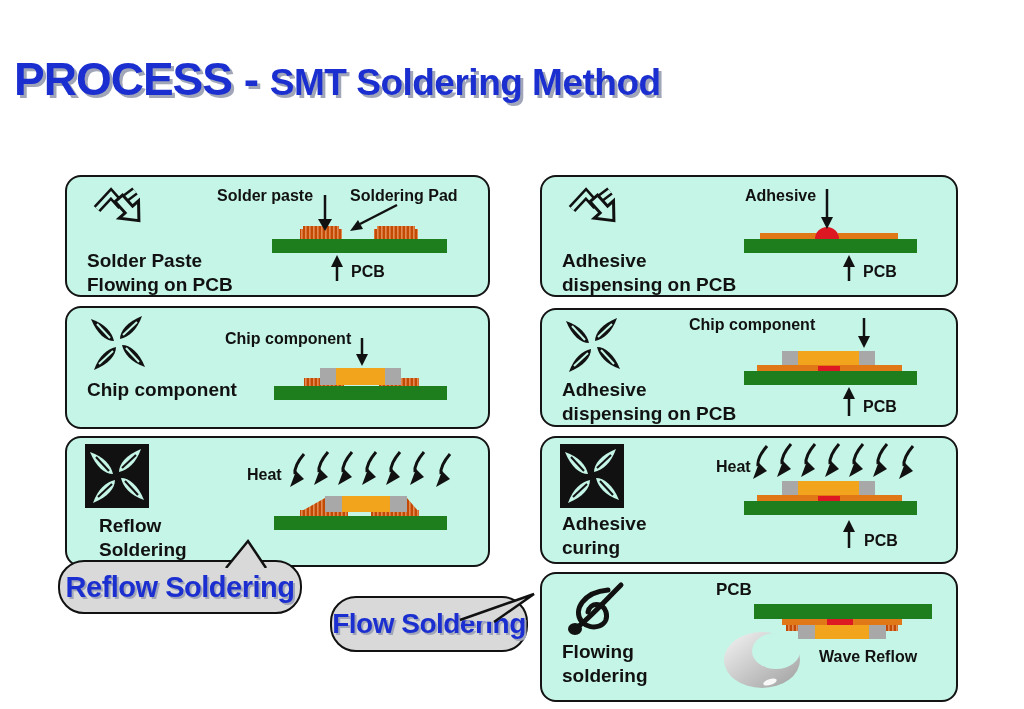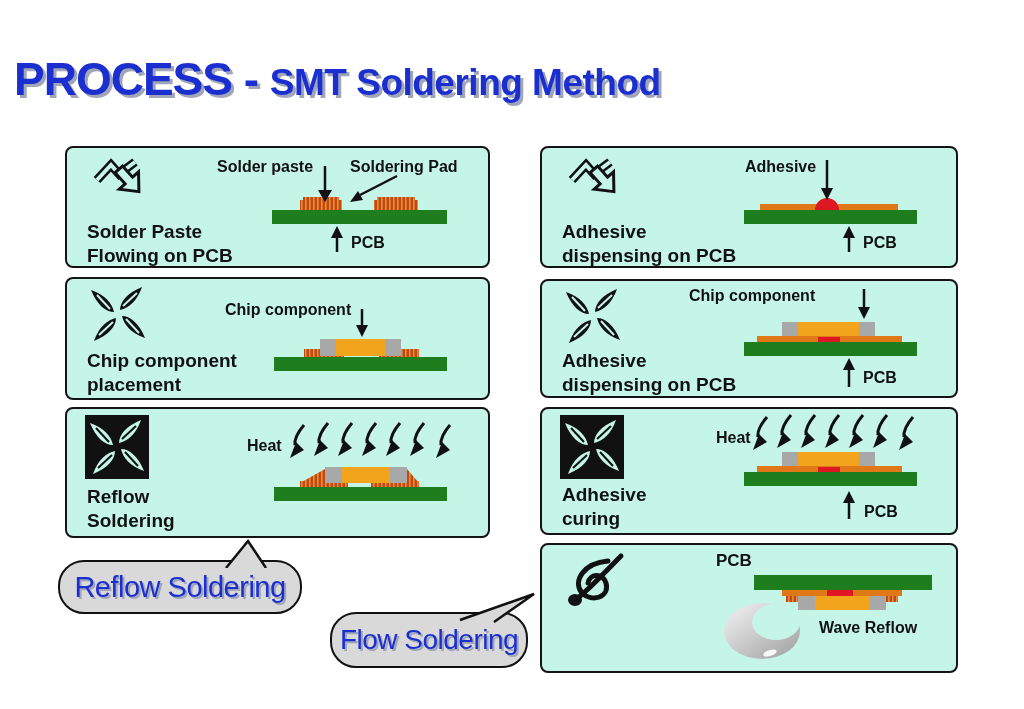--- a/index.html
+++ b/index.html
@@ -3,30 +3,30 @@
 <meta charset="utf-8">
 <style>
   html,body{margin:0;padding:0;background:#ffffff;}
   #stage{position:relative;width:1024px;height:709px;background:#ffffff;overflow:hidden;
          font-family:"Liberation Sans", sans-serif;}
   .title{position:absolute;left:14px;top:52px;white-space:nowrap;color:var(--title-blue);
          text-shadow:3px 3px 0 var(--shadow-gray);font-weight:bold;}
   .title .t1{font-size:46px;letter-spacing:-1px;}
   .title .t2{font-size:37px;letter-spacing:-0.5px;}
   .panel{position:absolute;background:var(--panel-bg);border:2.5px solid var(--panel-border);
-         border-radius:8px;box-sizing:border-box;}
+         border-radius:16px;box-sizing:border-box;margin-top:29px;}
   .icon{position:absolute;}
   .caption{position:absolute;font-size:19px;font-weight:bold;color:var(--text-black);
            line-height:24px;white-space:nowrap;}
   .lbl{position:absolute;font-size:16px;font-weight:bold;color:var(--text-black);white-space:nowrap;}
   .art{position:absolute;left:0;top:0;}
   .bubble{position:absolute;background:var(--bubble-bg);border:2.5px solid #111;
           border-radius:26px;box-sizing:border-box;display:flex;align-items:center;
           justify-content:center;z-index:5;}
-  .bubble span{color:var(--title-blue);font-weight:normal;letter-spacing:-0.5px;
+  .bubble span{color:var(--title-blue);font-weight:bold;letter-spacing:-0.5px;
                text-shadow:2px 2px 0 var(--shadow-gray);white-space:nowrap;}
   .tail{position:absolute;z-index:6;}
 </style>
 </head>
 <body>
 
 <div id="stage">
 
   <svg width="0" height="0" style="position:absolute" aria-hidden="true">
     <defs>
@@ -132,21 +132,20 @@
       <rect x="312" y="70" width="40" height="8" fill="url(#pastePat)"></rect>
       <rect x="253" y="60" width="16" height="17" style="fill:var(--chip-terminal)"></rect>
       <rect x="318" y="60" width="16" height="17" style="fill:var(--chip-terminal)"></rect>
       <rect x="269" y="60" width="49" height="17" style="fill:var(--chip-body)"></rect>
       <line x1="295" y1="30" x2="295" y2="46" stroke="#111" stroke-width="2.5"></line>
       <polygon points="289,46 301,46 295,58" fill="#111"></polygon>
     </svg>
     <div class="lbl" style="left:158px;top:22px;">Chip component</div>
     <div class="caption" style="left:20px;top:70px;">
       <span style="display:block">Chip component</span>
-      <span style="display:block">placement</span>
     </div>
   </div>
 
   <div class="panel" style="left:540px;top:279px;width:418px;height:119px;">
     <svg class="icon" style="left:20px;top:4px;" width="62" height="62" viewBox="0 0 62 62">
       <g transform="translate(31,31)">
         <g>
             <path d="M2 -4 C 11 -6, 19 -13, 24 -27 C 9 -21, 2 -12, 2 -4 Z" fill="#111"></path>
             <line x1="5" y1="-8" x2="19" y2="-21" style="stroke:var(--panel-bg)" stroke-width="2"></line>
           </g>
@@ -217,21 +216,21 @@
       <rect x="275" y="58" width="48" height="16" style="fill:var(--chip-body)"></rect>
       <use href="#heatArrow" transform="translate(222,14)"></use>
       <use href="#heatArrow" transform="translate(246,12)"></use>
       <use href="#heatArrow" transform="translate(270,12)"></use>
       <use href="#heatArrow" transform="translate(294,12)"></use>
       <use href="#heatArrow" transform="translate(318,12)"></use>
       <use href="#heatArrow" transform="translate(342,12)"></use>
       <use href="#heatArrow" transform="translate(368,14)"></use>
     </svg>
     <div class="lbl" style="left:180px;top:28px;">Heat</div>
-    <div class="caption" style="left:20px;top:76px;">
+    <div class="caption" style="left:32px;top:76px;">
       <span style="display:block">Reflow</span>
       <span style="display:block">Soldering</span>
     </div>
   </div>
 
   <div class="panel" style="left:540px;top:407px;width:418px;height:128px;">
     <svg class="icon" style="left:18px;top:6px;" width="64" height="64" viewBox="0 0 64 64">
       <rect x="0" y="0" width="64" height="64" fill="#111"></rect>
       <g transform="translate(32,32)">
         <g>
@@ -291,31 +290,35 @@
       <rect x="316" y="51" width="40" height="6" fill="url(#pastePat)"></rect>
       <rect x="256" y="51" width="17" height="14" style="fill:var(--chip-terminal)"></rect>
       <rect x="327" y="51" width="17" height="14" style="fill:var(--chip-terminal)"></rect>
       <rect x="273" y="51" width="54" height="14" style="fill:var(--chip-body)"></rect>
       <ellipse cx="220" cy="86" rx="38" ry="28" fill="url(#waveGrad)"></ellipse>
       <ellipse cx="234" cy="77" rx="24" ry="18" style="fill:var(--panel-bg)"></ellipse>
       <ellipse cx="228" cy="108" rx="7" ry="3" fill="#ffffff" opacity="0.9" transform="rotate(-18 228 108)"></ellipse>
     </svg>
     <div class="lbl" style="left:174px;top:6px;font-size:17px;">PCB</div>
     <div class="lbl" style="left:277px;top:74px;">Wave Reflow</div>
+    <div class="caption" style="left:20px;top:66px;">
+      <span style="display:block">Flowing</span>
+      <span style="display:block">soldering</span>
+    </div>
   </div>
 
   <div class="bubble" style="left:58px;top:560px;width:244px;height:54px;">
     <span style="font-size:29px;">Reflow Soldering</span>
   </div>
   <svg class="tail" style="left:218px;top:538px;" width="56" height="30" viewBox="0 0 56 30">
     <path d="M8 30 L30 3 L48 30 Z" style="fill:var(--bubble-bg)"></path>
     <path d="M8 30 L30 3 L48 30" fill="none" stroke="#111" stroke-width="2.5"></path>
   </svg>
 
-  <div class="bubble" style="left:330px;top:612px;width:198px;height:56px;">
+  <div class="bubble" style="left:330px;top:596px;width:198px;height:56px;">
     <span style="font-size:28px;">Flow Soldering</span>
   </div>
   <svg class="tail" style="left:450px;top:588px;" width="92" height="36" viewBox="0 0 92 36">
     <path d="M10 32 L84 6 L44 34 Z" style="fill:var(--bubble-bg)"></path>
     <path d="M10 32 L84 6 L44 34" fill="none" stroke="#111" stroke-width="2.5"></path>
   </svg>
 
 </div>
 
 </body></html>

